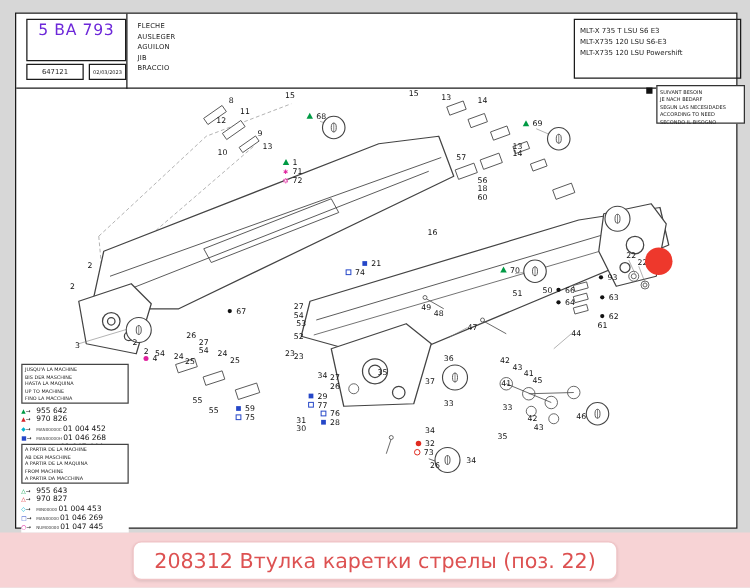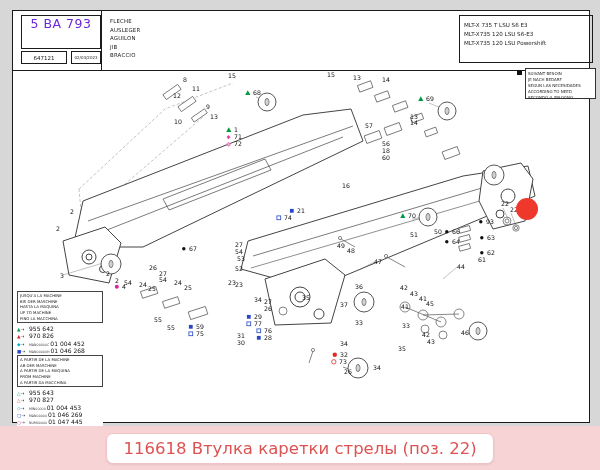--- a/index.html
+++ b/index.html
@@ -361,14 +361,14 @@
         <text x="331" y="303" class="co">26</text>
         <text x="360" y="299" class="co">34</text>
       </g>
 
     <circle id="highlight" cx="514" cy="138" r="11" fill="#ee382c"></circle>
   </svg>
 
 </div>
 
 <div class="caption-strip">
-  <div class="caption-box">116618 Втулка каретки стрелы (поз. 22)</div>
+  <div class="caption-box">208312 Втулка каретки стрелы (поз. 22)</div>
 </div>
 
 </body></html>

